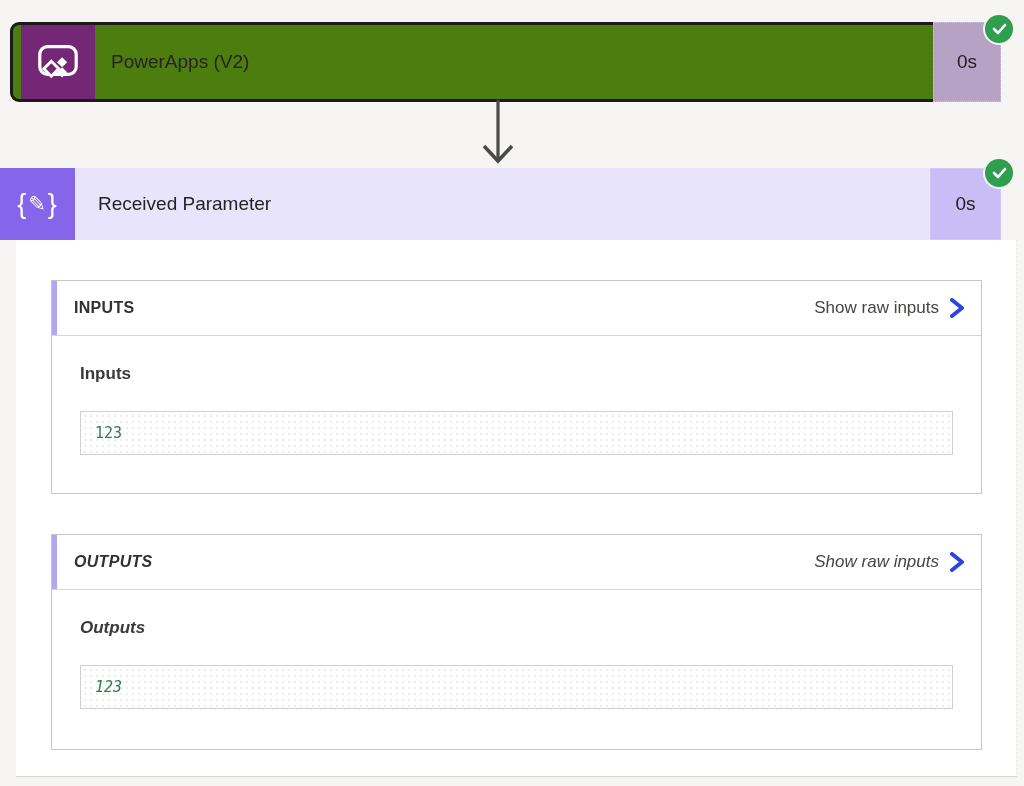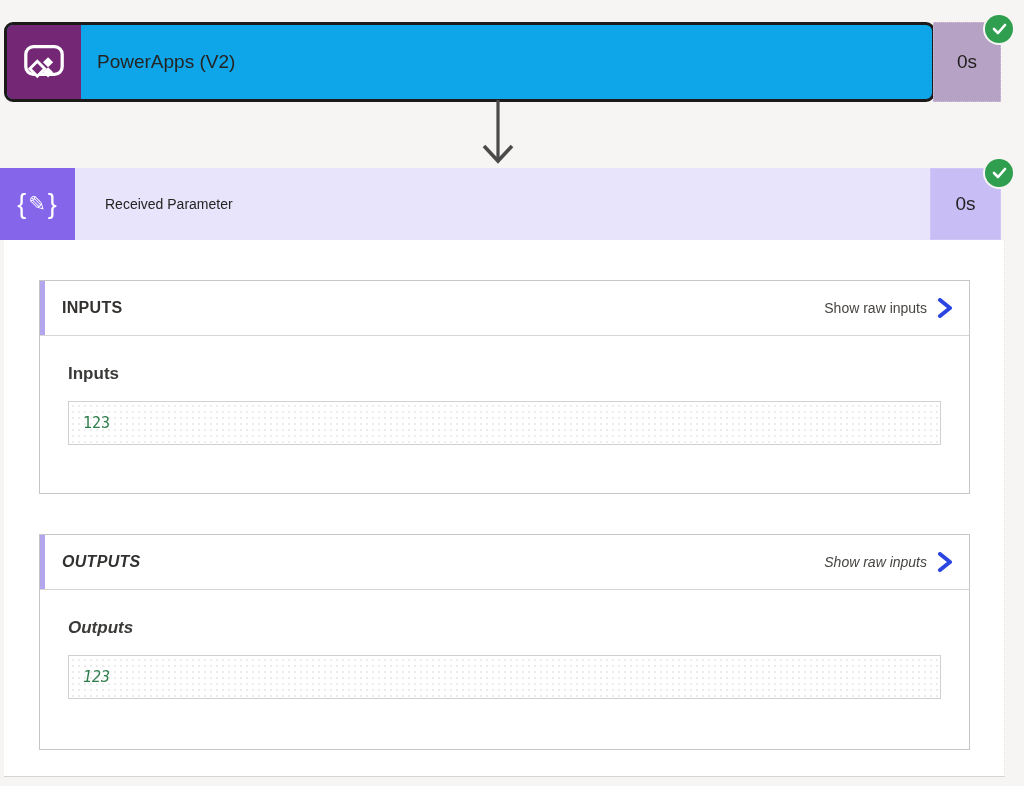--- a/index.html
+++ b/index.html
@@ -7,24 +7,25 @@
     width:1024px;height:786px;
     background:#f6f5f4;
     font-family:"Liberation Sans","DejaVu Sans",sans-serif;
     color:#242424;
     overflow:hidden;
   }
   .canvas{position:relative;width:1024px;height:786px;}
 
   
   .trigger-card{
-    position:absolute;left:4px;top:22px;width:925px;height:74px;
+    position:absolute;left:10px;top:22px;width:925px;height:74px;
     border:3px solid #1c1b1a;border-radius:9px;
-    display:flex;overflow:hidden;background:#0ea5e9;
+    display:flex;overflow:hidden;background:#4d7c0f;
     cursor:pointer;
+    padding-left:8px;
   }
   .trigger-icon-area{
     width:74px;flex:0 0 74px;background:#742774;
     display:flex;align-items:center;justify-content:center;
   }
   .trigger-title{
     flex:1;display:flex;align-items:center;
     padding-left:16px;font-size:19px;color:#252423;
   }
   .trigger-badge{
@@ -57,32 +58,32 @@
     display:flex;align-items:center;justify-content:center;
     color:#fff;
   }
   .braces-glyph{
     font-size:27px;font-weight:400;letter-spacing:1px;
     display:flex;align-items:center;line-height:1;
   }
   .braces-glyph .pencil{font-size:21px;margin:0 1px;position:relative;top:-1px;}
   .action-title{
     flex:1;display:flex;align-items:center;
-    padding-left:30px;font-size:14px;color:#252423;
+    padding-left:23px;font-size:19px;color:#252423;
   }
   .action-badge{
     position:absolute;left:930px;top:168px;width:71px;height:72px;
     background:#c9bdf5;border:1px dotted #d8cffa;box-sizing:border-box;
     display:flex;align-items:center;justify-content:center;
     font-size:19px;color:#1f1e1d;
   }
 
   
   .action-body{
-    position:absolute;left:4px;top:240px;width:1001px;height:537px;
+    position:absolute;left:16px;top:240px;width:1001px;height:537px;
     background:#ffffff;border-bottom:1px solid #d6d4d2;
     border-right:1px dotted #e3e1df;box-sizing:border-box;
   }
   .io-section{
     position:absolute;left:35px;width:931px;
     border:1px solid #c8c6c4;background:#fff;box-sizing:border-box;
   }
   .section-inputs{top:40px;height:214px;}
   .section-outputs{top:294px;height:216px;font-style:italic;}
   .io-header{
@@ -93,25 +94,25 @@
     position:absolute;left:0;top:0;bottom:0;width:5px;background:#b3a6ef;
   }
   .io-heading{
     margin-left:22px;font-size:16px;font-weight:bold;color:#33312f;
     letter-spacing:.3px;
   }
   .raw-link{
     margin-left:auto;margin-right:16px;display:flex;align-items:center;gap:10px;
     cursor:pointer;
   }
-  .raw-link-text{font-size:14px;color:#474542;}
+  .raw-link-text{font-size:17px;color:#474542;}
   .io-content{padding:28px 28px 0 28px;}
   .field-label{font-size:17px;font-weight:bold;color:#3b3a39;}
   .value-box{
-    margin-top:17px;height:44px;border:1px solid #d2d0cd;box-sizing:border-box;
+    margin-top:27px;height:44px;border:1px solid #d2d0cd;box-sizing:border-box;
     display:flex;align-items:center;padding-left:14px;
     font-family:"DejaVu Sans Mono","Liberation Mono",monospace;
     font-size:15px;color:#2e7d4c;
     background-image:radial-gradient(circle,#ececec 0.8px,transparent 0.9px);
     background-size:6px 6px;background-position:1px 1px;
   }
 </style>
 </head>
 <body>
 

